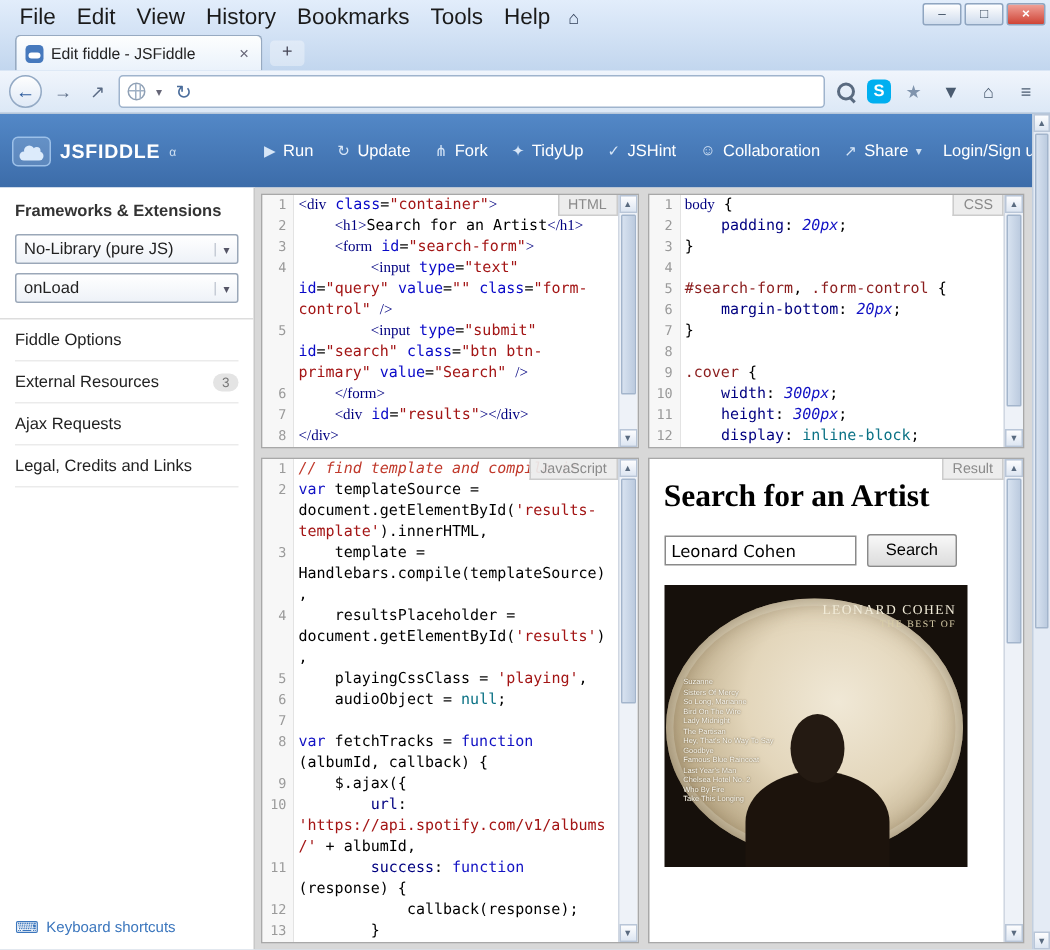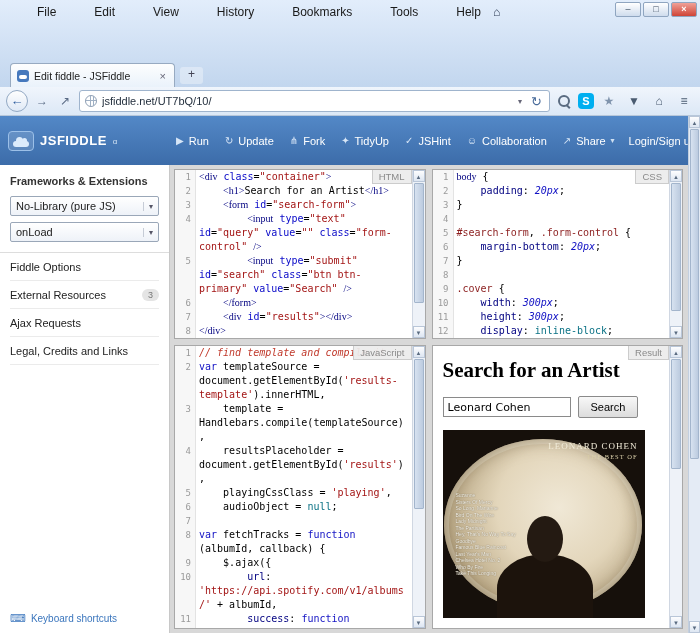--- a/index.html
+++ b/index.html
@@ -3,28 +3,28 @@
 <meta charset="utf-8">
 <style>
   * { box-sizing: border-box; margin: 0; padding: 0; }
   html, body { width: 700px; height: 633px; overflow: hidden; }
   body { font-family: "Liberation Sans", sans-serif; background: #c2d6ee; }
   .window { width: 700px; height: 633px; display: flex; flex-direction: column; }
 
   
   .chrome-top { background: linear-gradient(#e2edfb, #c2d6ee); }
   .menubar-row { height: 21px; display: flex; align-items: center; padding: 2px 4px 0 6px; position: relative; }
-  .menu-item { font-size: 12px; color: #1a1a1a; padding: 1px 7px; border-radius: 2px; cursor: default; margin-left: 24px; }
+  .menu-item { font-size: 15px; color: #1a1a1a; padding: 1px 7px; border-radius: 2px; cursor: default; }
   .menubar-home { font-size: 12px; color: #33415a; padding: 0 5px; }
   .win-controls { position: absolute; right: 3px; top: 2px; display: flex; gap: 2px; }
   .win-btn { width: 26px; height: 15px; font-size: 9px; line-height: 13px; text-align: center; color: #3a4a5e;
              background: linear-gradient(#ffffff, #cfdced); border: 1px solid #8fa5c0; border-radius: 2px; }
   .win-btn.close { background: linear-gradient(#f0a198, #cf4436); color: #fff; font-weight: bold; }
 
-  .tab-row { height: 26px; display: flex; align-items: flex-end; padding: 0 0 0 10px; margin-top: 40px; }
+  .tab-row { height: 26px; display: flex; align-items: flex-end; padding: 0 0 0 10px; }
   .tab { height: 24px; width: 165px; background: linear-gradient(#fdfefe, #eaf2fb); border: 1px solid #97aac1; border-bottom: none;
          border-radius: 4px 4px 0 0; display: flex; align-items: center; gap: 5px; padding: 0 6px; }
   .tab-favicon { width: 12px; height: 12px; border-radius: 3px; background: #4679bd; position: relative; flex: 0 0 auto; }
   .tab-favicon::after { content: ""; position: absolute; left: 2px; top: 5px; width: 8px; height: 4px; background: #fff; border-radius: 3px; }
   .tab-title { font-size: 10.5px; color: #222; white-space: nowrap; overflow: hidden; flex: 1; }
   .tab-close { font-size: 11px; color: #667; padding: 0 2px; }
   .newtab-btn { height: 17px; margin: 0 0 3px 5px; padding: 0 8px; font-size: 12px; color: #445; border-radius: 3px; background: rgba(255,255,255,.35); }
 
   .nav-row { height: 29px; background: linear-gradient(#f0f5fc, #dce8f6); border-bottom: 1px solid #b7c7da;
              display: flex; align-items: center; padding: 0 6px; gap: 5px; }
@@ -155,21 +155,20 @@
       <div class="newtab-btn">+</div>
     </div>
   </div>
 
   <div class="nav-row">
     <div class="nav-back">←</div>
     <div class="nav-small">→</div>
     <div class="nav-small">↗</div>
     <div class="urlbar">
       <span class="globe-icon"></span>
-      <span class="url-text">jsfiddle.net/UT7bQ/10/</span>
       <span class="url-caret">▾</span>
       <span class="reload-icon">↻</span>
     </div>
     <div class="search-icon"></div>
     <div class="skype-icon">S</div>
     <div class="nav-icon star-icon">★</div>
     <div class="nav-icon">▼</div>
     <div class="nav-icon">⌂</div>
     <div class="nav-icon">≡</div>
   </div>

